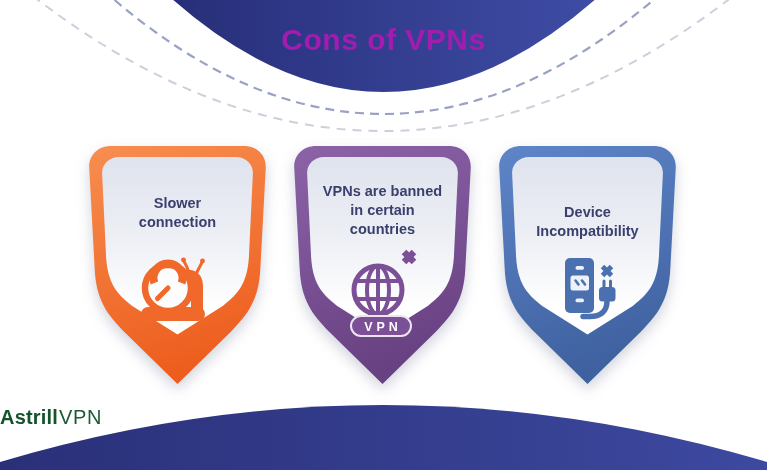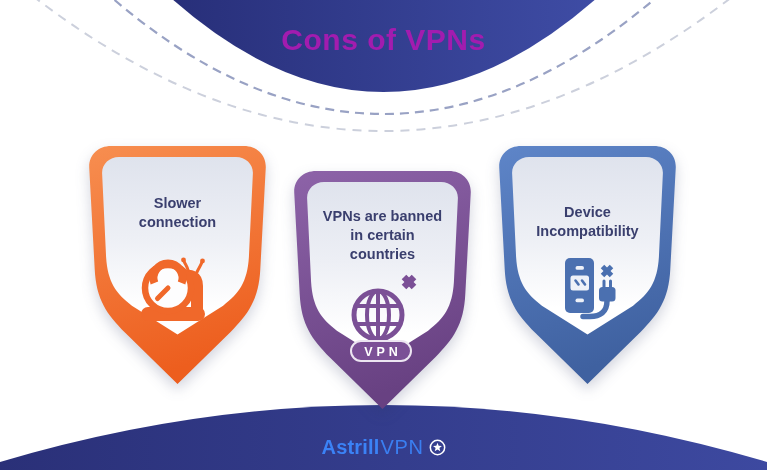--- a/index.html
+++ b/index.html
@@ -6,37 +6,37 @@
   .stage{
     position:relative;width:767px;height:470px;overflow:hidden;background:#ffffff;
     font-family:"Liberation Sans",sans-serif;
   }
   .bg{position:absolute;inset:0;width:767px;height:470px;display:block;}
   .title{
     position:absolute;top:23px;left:0;width:100%;margin:0;text-align:center;
     color:#a21caf;font-size:30px;font-weight:800;letter-spacing:.5px;
   }
   .card{position:absolute;top:146px;width:179px;height:238px;}
-  .card-1{left:88px;} .card-2{left:293px;margin-top:25px;} .card-3{left:498px;}
+  .card-1{left:88px;} .card-2{left:293px;} .card-3{left:498px;}
   .shield{
     position:absolute;inset:0;width:179px;height:238px;
     filter:drop-shadow(0 6px 7px rgba(45,55,100,.22));
   }
   .card-label{
     position:absolute;left:10px;right:10px;text-align:center;
     font-size:14.5px;line-height:1.32;font-weight:700;color:#3a3f6e;
     white-space:pre-line;
   }
   .card-1 .card-label{top:48px;} .card-2 .card-label{top:36px;} .card-3 .card-label{top:57px;}
   .card-icon{position:absolute;left:50%;transform:translateX(-50%);}
   .card-1 .card-icon{top:110px;} .card-2 .card-icon{top:97px;} .card-3 .card-icon{top:110px;}
   .logo{
-    position:absolute;top:436px;left:0;width:100%;
-    display:flex;justify-content:center;align-items:center;gap:1px;
-    color:#3b82f6;font-size:20px;line-height:22px;
+    position:absolute;top:406px;left:0;width:100%;
+    display:flex;justify-content:flex-start;align-items:center;gap:1px;
+    color:#14532d;font-size:20px;line-height:22px;
   }
   .brand-bold{font-weight:800;letter-spacing:.2px;}
   .brand-reg{font-weight:400;letter-spacing:.6px;opacity:.96;}
   .star{margin-left:4px;display:block;}
 </style>
 </head>
 <body>
 
 <div class="stage">
 

